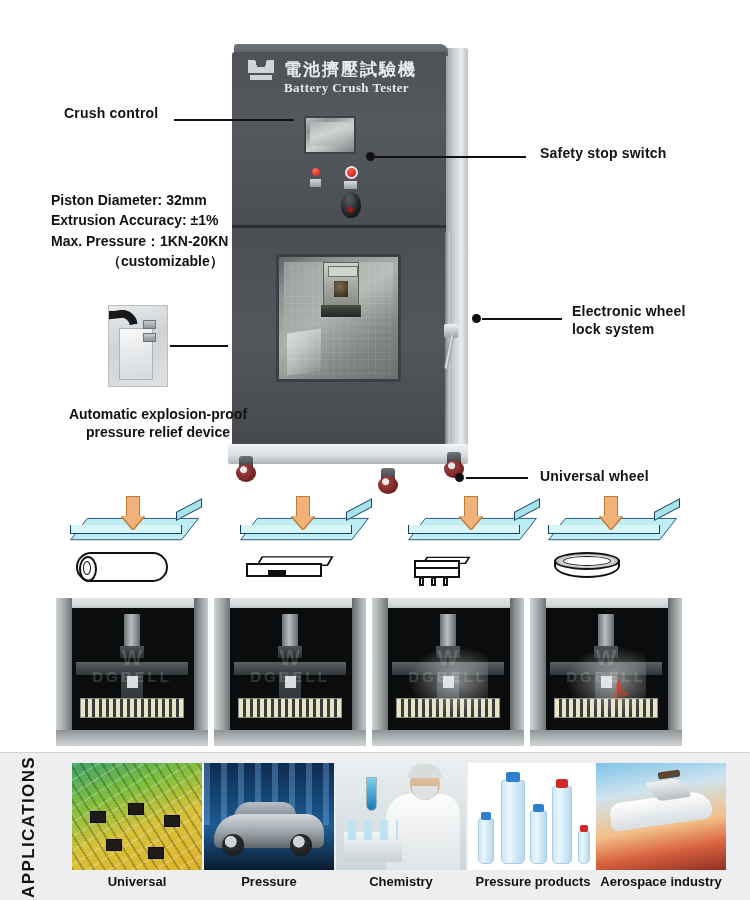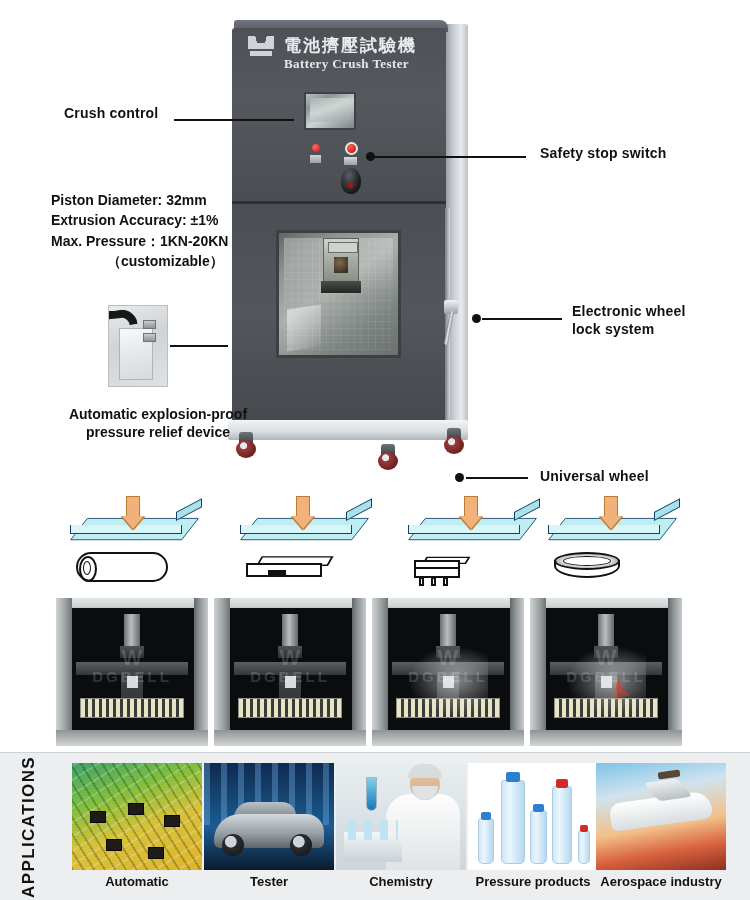--- a/index.html
+++ b/index.html
@@ -8,21 +8,21 @@
     font-family: "Liberation Sans", sans-serif;
     background: #ffffff;
     position: relative;
     overflow: hidden;
   }
 
   
   #product-section { position: relative; width: 750px; height: 492px; background: #fff; }
 
   
-  .machine { position: absolute; left: 228px; top: 18px; width: 240px; height: 420px; text-decoration: underline; }
+  .machine { position: absolute; left: 228px; top: 42px; width: 240px; height: 420px; text-decoration: underline; }
   .m-side {
     position: absolute; right: 0; top: 6px; width: 22px; height: 400px;
     background: linear-gradient(90deg,#9aa0a6 0%, #c9ced3 35%, #e8ebee 70%, #b9bfc4 100%);
     border-radius: 0 3px 3px 0;
   }
   .m-top {
     position: absolute; left: 6px; top: 2px; width: 214px; height: 12px;
     background: linear-gradient(180deg,#6f757c,#565b61);
     border-radius: 3px 8px 0 0;
   }
@@ -704,34 +704,34 @@
   <div class="app-card a1">
     <div class="app-thumb">
       <div class="art-pcb">
         <div class="chip" style="left:18px;top:48px"></div>
         <div class="chip" style="left:56px;top:40px"></div>
         <div class="chip" style="left:92px;top:52px"></div>
         <div class="chip" style="left:34px;top:76px"></div>
         <div class="chip" style="left:76px;top:84px"></div>
       </div>
     </div>
-    <div class="app-caption">Automatic</div>
+    <div class="app-caption">Universal</div>
   </div>
 
   <div class="app-card a2">
     <div class="app-thumb">
       <div class="art-car">
         <div class="sky"></div>
         <div class="cabin"></div>
         <div class="body"></div>
         <div class="wheel w1"></div>
         <div class="wheel w2"></div>
       </div>
     </div>
-    <div class="app-caption">Tester</div>
+    <div class="app-caption">Pressure</div>
   </div>
 
   <div class="app-card a3">
     <div class="app-thumb">
       <div class="art-chem">
         <div class="coat"></div>
         <div class="head"></div>
         <div class="hair"></div>
         <div class="beard"></div>
         <div class="tube"></div>

